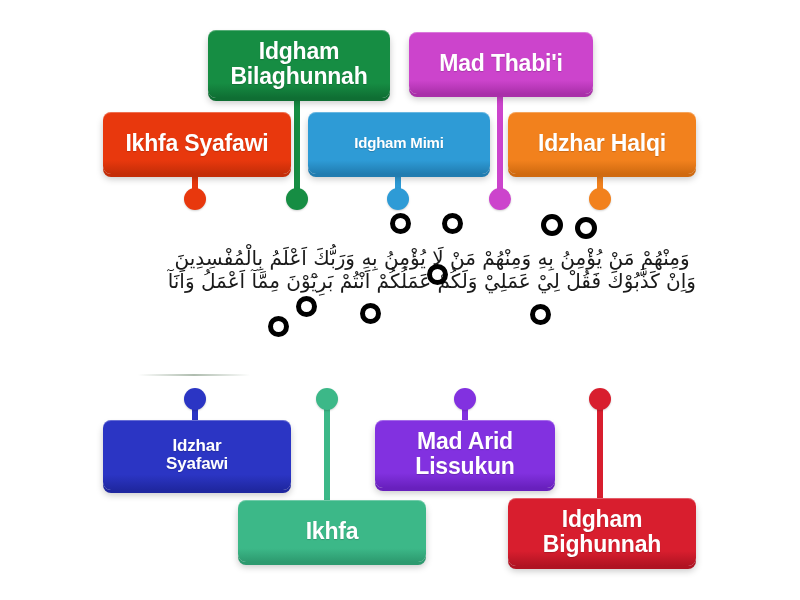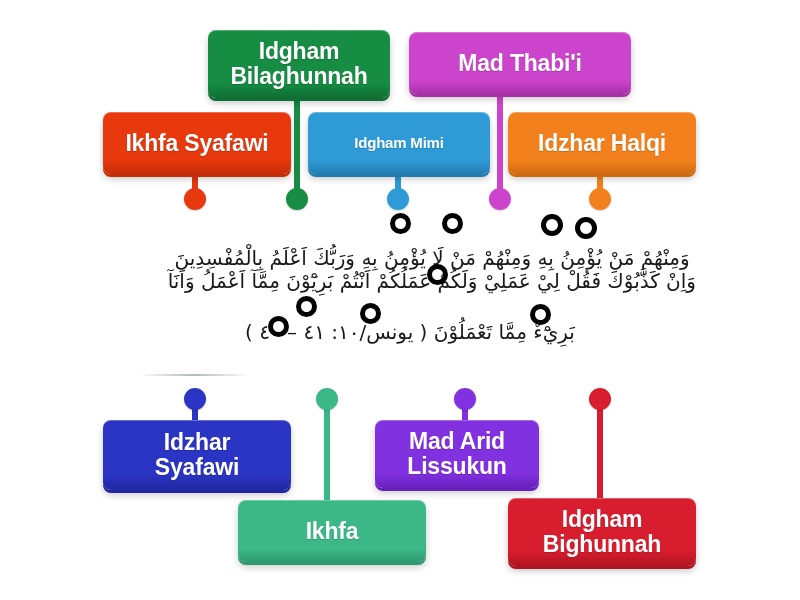--- a/index.html
+++ b/index.html
@@ -116,24 +116,20 @@
   }
 </style>
 </head>
 <body>
 
 <div id="stage">
 
   <div id="passage">
     <div class="aline" id="aline1">&nbsp;وَمِنْهُمْ مَنْ يُؤْمِنُ بِهِ وَمِنْهُمْ مَنْ لَا يُؤْمِنُ بِهِ وَرَبُّكَ اَعْلَمُ بِالْمُفْسِدِينَ</div>
     <div class="aline" id="aline2">وَاِنْ كَذَّبُوْكَ فَقُلْ لِيْ عَمَلِيْ وَلَكُمْ عَمَلُكُمْ اَنْتُمْ بَرِيْٓوْنَ مِمَّآ اَعْمَلُ وَاَنَآ</div>
-    <div class="aline" id="aline3">
-      <span>بَرِيْٓءٌ مِمَّا تَعْمَلُوْنَ</span>
-      <span>( يونس/١٠: ٤١ – ٤٠ )</span>
-    </div>
   </div>
 
   <div id="rule"></div>
 
   <div id="pins-layer">
       <div class="pin down" style="left: 184px; top: 174px; width: 22px; height: 36px;">
         <div class="stick" style="background: rgb(232, 56, 13); height: 25px; top: 0px;"></div>
         <div class="ball" style="background: rgb(232, 56, 13);"></div>
       </div>
       <div class="pin down" style="left: 286px; top: 98px; width: 22px; height: 112px;">
@@ -173,34 +169,34 @@
       <div class="label-box" style="left: 103px; top: 112px; width: 188px; height: 62px; font-size: 23px; background: linear-gradient(rgb(232, 56, 13) 0%, rgb(232, 56, 13) 78%, rgb(196, 45, 8) 100%); box-shadow: rgb(196, 45, 8) 0px 3px 0px, rgba(0, 0, 0, 0.22) 0px 5px 7px, rgba(255, 255, 255, 0.28) 0px 1px 0px inset; justify-content: center;">
         <span class="txt">Ikhfa Syafawi</span>
       </div>
       <div class="label-box" style="left: 208px; top: 30px; width: 182px; height: 68px; font-size: 23px; background: linear-gradient(rgb(22, 141, 67) 0%, rgb(22, 141, 67) 78%, rgb(15, 110, 51) 100%); box-shadow: rgb(15, 110, 51) 0px 3px 0px, rgba(0, 0, 0, 0.22) 0px 5px 7px, rgba(255, 255, 255, 0.28) 0px 1px 0px inset;">
         <span class="txt">Idgham
 Bilaghunnah</span>
       </div>
       <div class="label-box" style="left: 308px; top: 112px; width: 182px; height: 62px; font-size: 15px; background: linear-gradient(rgb(46, 155, 214) 0%, rgb(46, 155, 214) 78%, rgb(33, 124, 176) 100%); box-shadow: rgb(33, 124, 176) 0px 3px 0px, rgba(0, 0, 0, 0.22) 0px 5px 7px, rgba(255, 255, 255, 0.28) 0px 1px 0px inset;">
         <span class="txt">Idgham Mimi</span>
       </div>
-      <div class="label-box" style="left: 409px; top: 32px; width: 222px; height: 62px; font-size: 23px; background: linear-gradient(rgb(204, 68, 204) 0%, rgb(204, 68, 204) 78%, rgb(169, 47, 169) 100%); box-shadow: rgb(169, 47, 169) 0px 3px 0px, rgba(0, 0, 0, 0.22) 0px 5px 7px, rgba(255, 255, 255, 0.28) 0px 1px 0px inset; justify-content: center;">
+      <div class="label-box" style="left: 409px; top: 32px; width: 184px; height: 62px; font-size: 23px; background: linear-gradient(rgb(204, 68, 204) 0%, rgb(204, 68, 204) 78%, rgb(169, 47, 169) 100%); box-shadow: rgb(169, 47, 169) 0px 3px 0px, rgba(0, 0, 0, 0.22) 0px 5px 7px, rgba(255, 255, 255, 0.28) 0px 1px 0px inset; justify-content: center;">
         <span class="txt">Mad Thabi'i</span>
       </div>
       <div class="label-box" style="left: 508px; top: 112px; width: 188px; height: 62px; font-size: 23px; background: linear-gradient(rgb(242, 129, 29) 0%, rgb(242, 129, 29) 78%, rgb(208, 106, 16) 100%); box-shadow: rgb(208, 106, 16) 0px 3px 0px, rgba(0, 0, 0, 0.22) 0px 5px 7px, rgba(255, 255, 255, 0.28) 0px 1px 0px inset;">
         <span class="txt">Idzhar Halqi</span>
       </div>
-      <div class="label-box" style="left: 103px; top: 420px; width: 188px; height: 70px; font-size: 23px; background: linear-gradient(rgb(43, 53, 196) 0%, rgb(43, 53, 196) 78%, rgb(31, 39, 160) 100%); box-shadow: rgb(31, 39, 160) 0px 3px 0px, rgba(0, 0, 0, 0.22) 0px 5px 7px, rgba(255, 255, 255, 0.28) 0px 1px 0px inset;">
+      <div class="label-box" style="left: 103px; top: 420px; width: 188px; height: 70px; font-size: 17px; background: linear-gradient(rgb(43, 53, 196) 0%, rgb(43, 53, 196) 78%, rgb(31, 39, 160) 100%); box-shadow: rgb(31, 39, 160) 0px 3px 0px, rgba(0, 0, 0, 0.22) 0px 5px 7px, rgba(255, 255, 255, 0.28) 0px 1px 0px inset;">
         <span class="txt">Idzhar
 Syafawi</span>
       </div>
       <div class="label-box" style="left: 238px; top: 500px; width: 188px; height: 62px; font-size: 23px; background: linear-gradient(rgb(60, 184, 136) 0%, rgb(60, 184, 136) 78%, rgb(45, 154, 111) 100%); box-shadow: rgb(45, 154, 111) 0px 3px 0px, rgba(0, 0, 0, 0.22) 0px 5px 7px, rgba(255, 255, 255, 0.28) 0px 1px 0px inset;">
         <span class="txt">Ikhfa</span>
       </div>
-      <div class="label-box" style="left: 375px; top: 420px; width: 164px; height: 68px; font-size: 23px; background: linear-gradient(rgb(130, 49, 224) 0%, rgb(130, 49, 224) 78%, rgb(104, 32, 189) 100%); box-shadow: rgb(104, 32, 189) 0px 3px 0px, rgba(0, 0, 0, 0.22) 0px 5px 7px, rgba(255, 255, 255, 0.28) 0px 1px 0px inset;">
+      <div class="label-box" style="left: 375px; top: 420px; width: 180px; height: 68px; font-size: 23px; background: linear-gradient(rgb(130, 49, 224) 0%, rgb(130, 49, 224) 78%, rgb(104, 32, 189) 100%); box-shadow: rgb(104, 32, 189) 0px 3px 0px, rgba(0, 0, 0, 0.22) 0px 5px 7px, rgba(255, 255, 255, 0.28) 0px 1px 0px inset;">
         <span class="txt">Mad Arid
 Lissukun</span>
       </div>
       <div class="label-box" style="left: 508px; top: 498px; width: 188px; height: 68px; font-size: 23px; background: linear-gradient(rgb(216, 30, 46) 0%, rgb(216, 30, 46) 78%, rgb(176, 19, 34) 100%); box-shadow: rgb(176, 19, 34) 0px 3px 0px, rgba(0, 0, 0, 0.22) 0px 5px 7px, rgba(255, 255, 255, 0.28) 0px 1px 0px inset;">
         <span class="txt">Idgham
 Bighunnah</span>
       </div>
     </div>
   <div id="rings-layer">
       <div class="ring" style="left: 389.5px; top: 212.5px; width: 21px; height: 21px; border-color: rgb(0, 0, 0);"></div>

